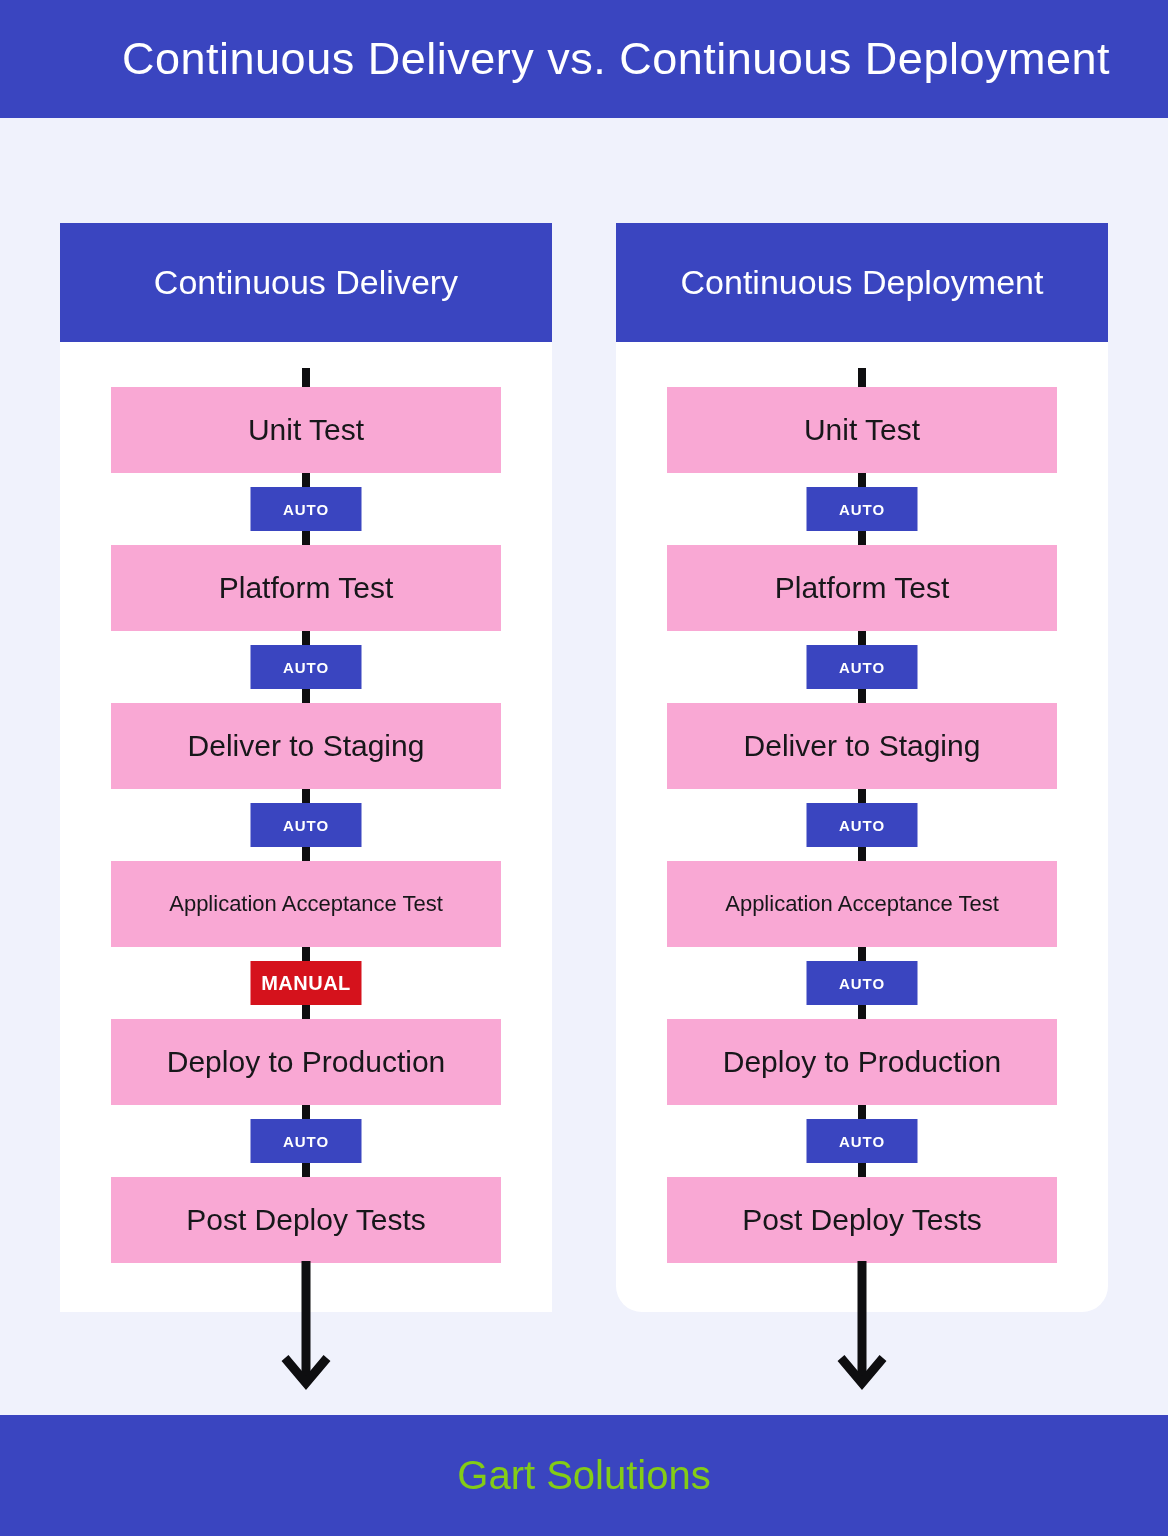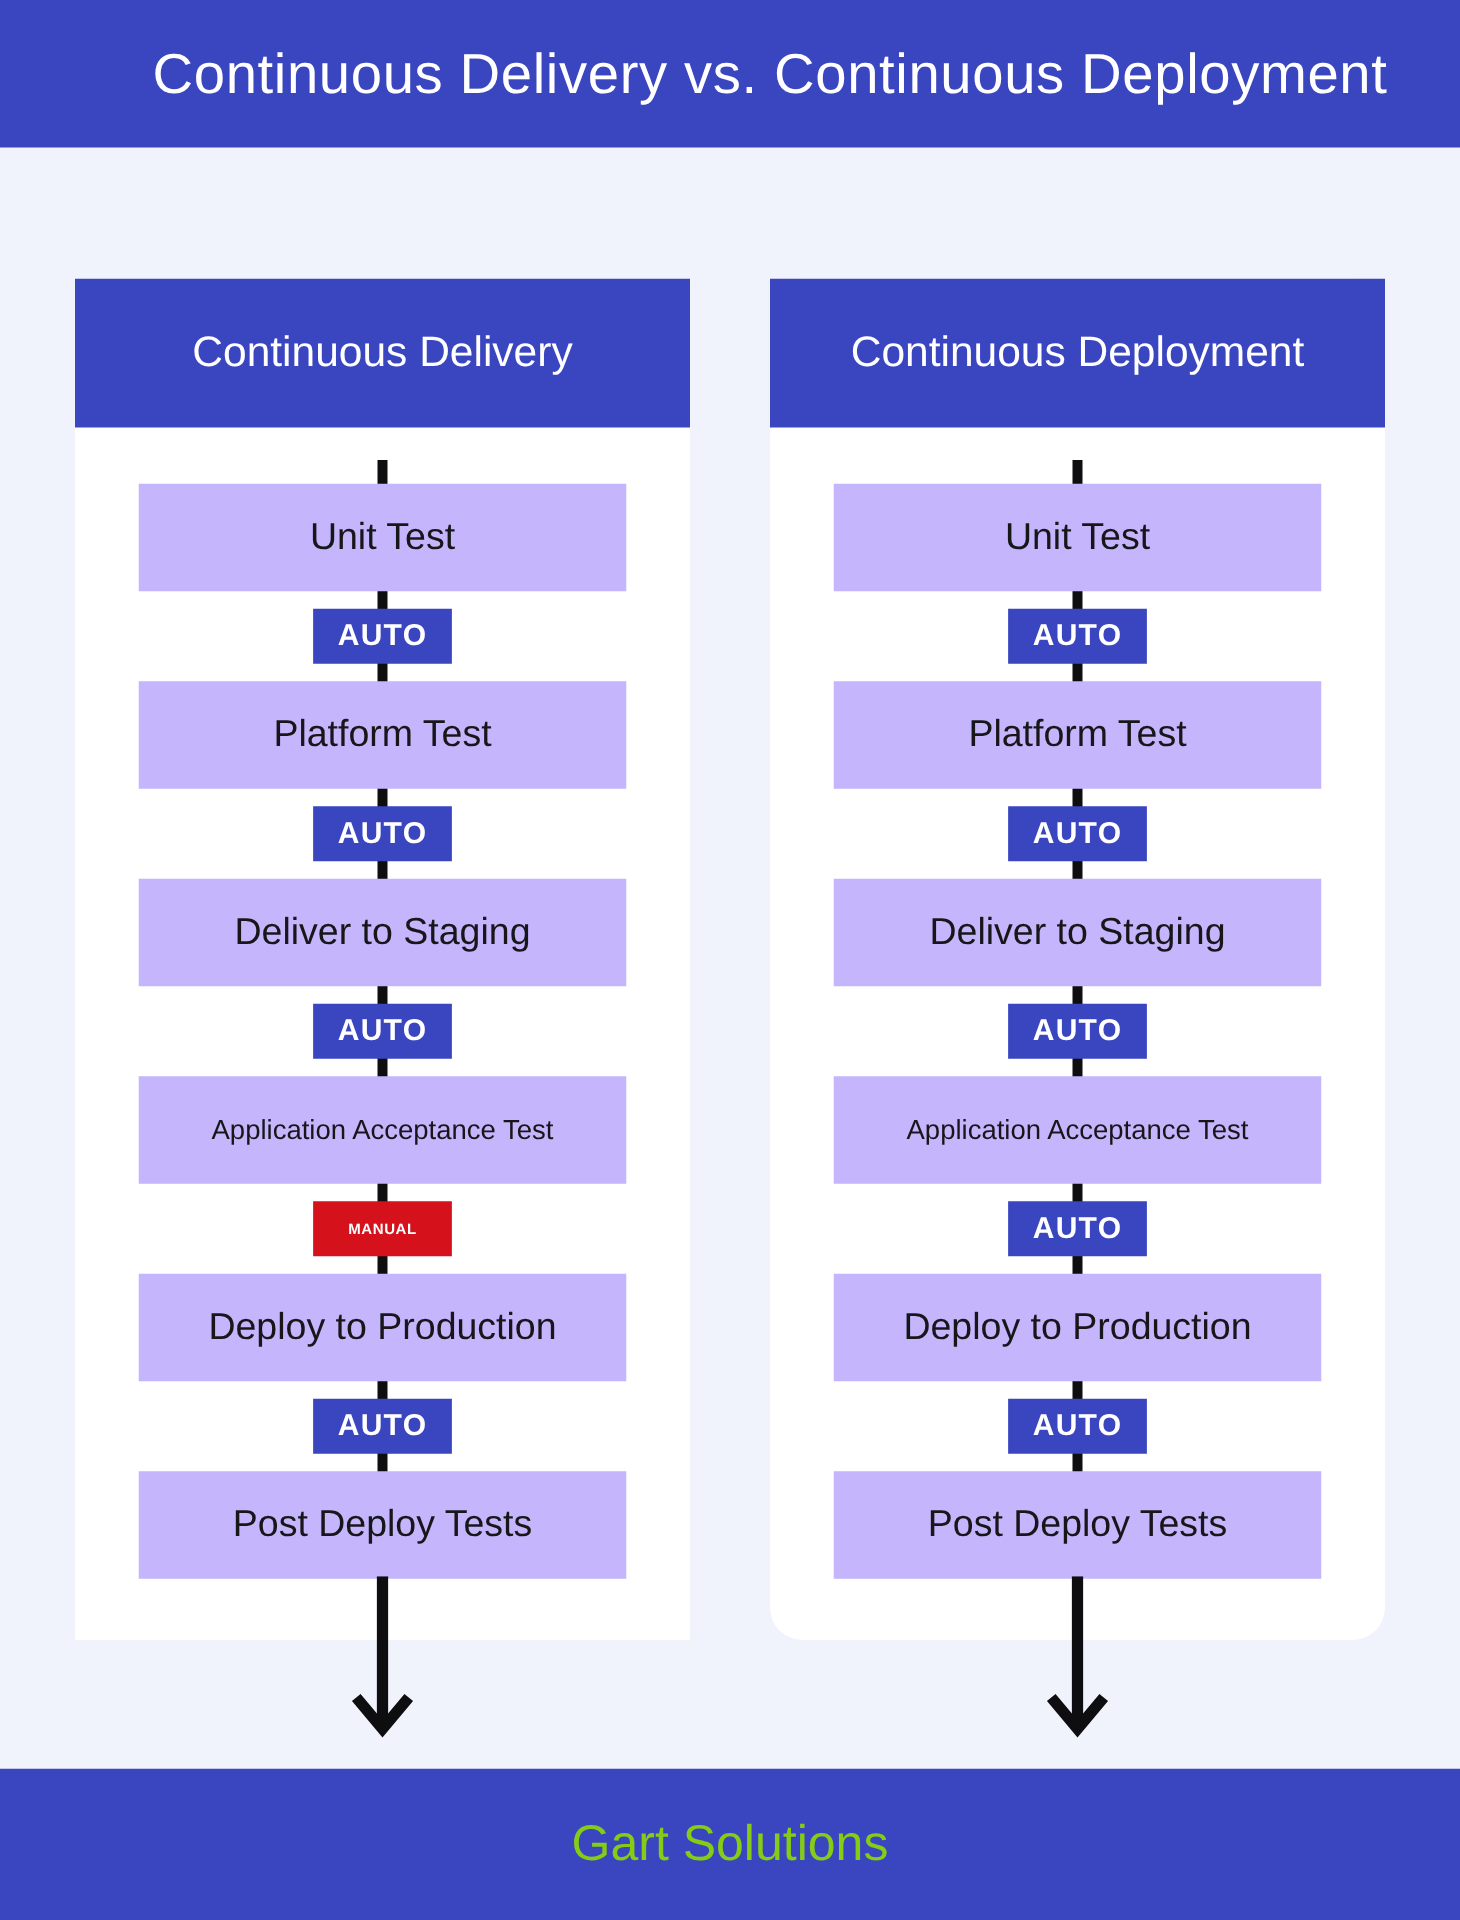--- a/index.html
+++ b/index.html
@@ -23,32 +23,32 @@
   .card-header{
     height:119px;background:#3A45C0;display:flex;align-items:center;justify-content:center;
     color:#FFFFFF;font-size:34px;font-weight:400;
   }
   .card-body{position:relative;height:970px;}
   .pipe{
     position:absolute;left:50%;margin-left:-4px;top:26px;width:8px;height:893px;
     background:#0E0E10;
   }
   .step{
-    position:absolute;left:51px;width:390px;height:86px;background:#c4b5fd;
+    position:absolute;left:51px;width:390px;height:86px;background:#f9a8d4;
     display:flex;align-items:center;justify-content:center;
     font-size:30px;color:#17171A;text-align:center;
   }
   .step.small{font-size:22px;}
   .badge{
     position:absolute;left:50%;transform:translateX(-50%);
     width:111px;height:44px;background:#3A45C0;
     display:flex;align-items:center;justify-content:center;
-    color:#FFFFFF;font-weight:bold;font-size:24px;letter-spacing:1px;
+    color:#FFFFFF;font-weight:bold;font-size:15px;letter-spacing:1px;
   }
-  .badge.manual{background:#D5121C;font-size:12px;letter-spacing:.5px;}
+  .badge.manual{background:#D5121C;font-size:20px;letter-spacing:.5px;}
   .arrow{position:absolute;width:60px;height:132px;}
   .arrow.a-left{left:276px;top:1261px;}
   .arrow.a-right{left:832px;top:1261px;}
 </style>
 </head>
 <body>
 
 <div class="page">
 
   <div class="banner">

